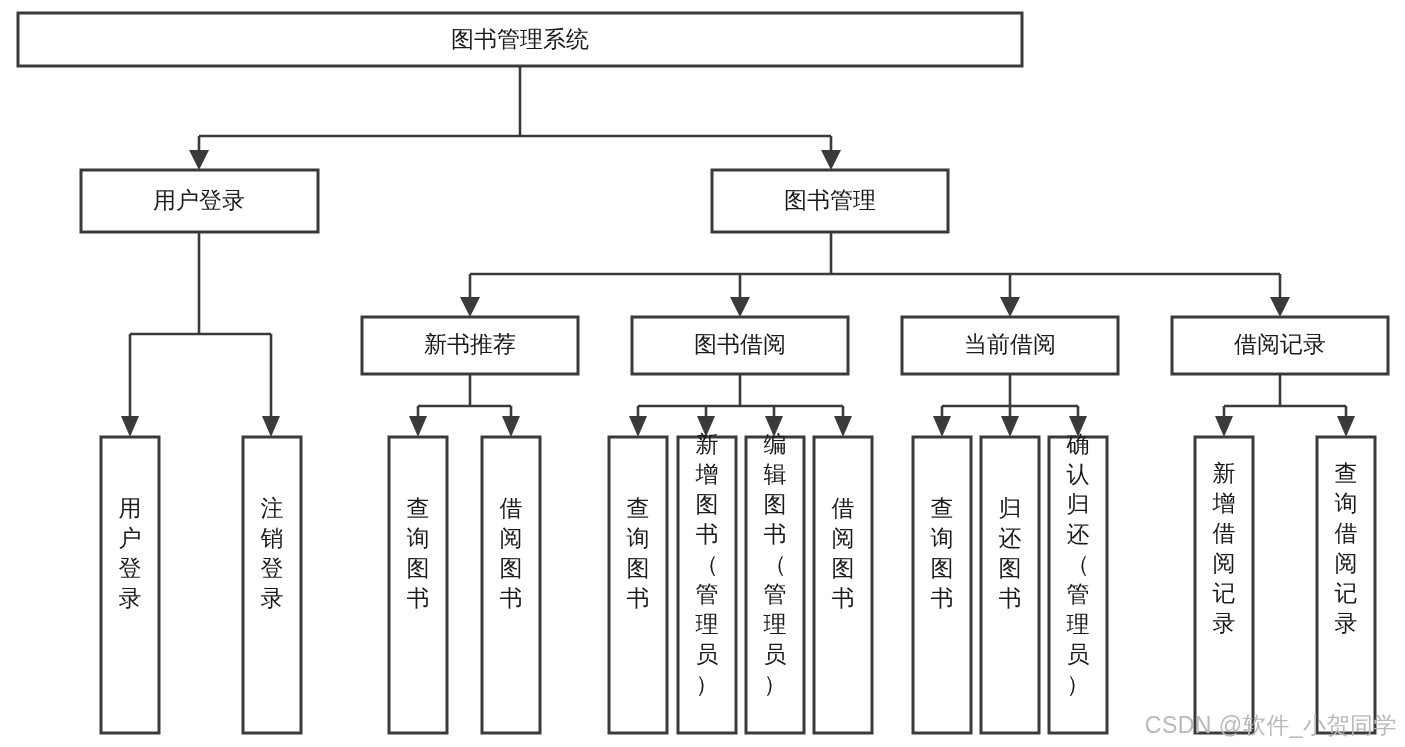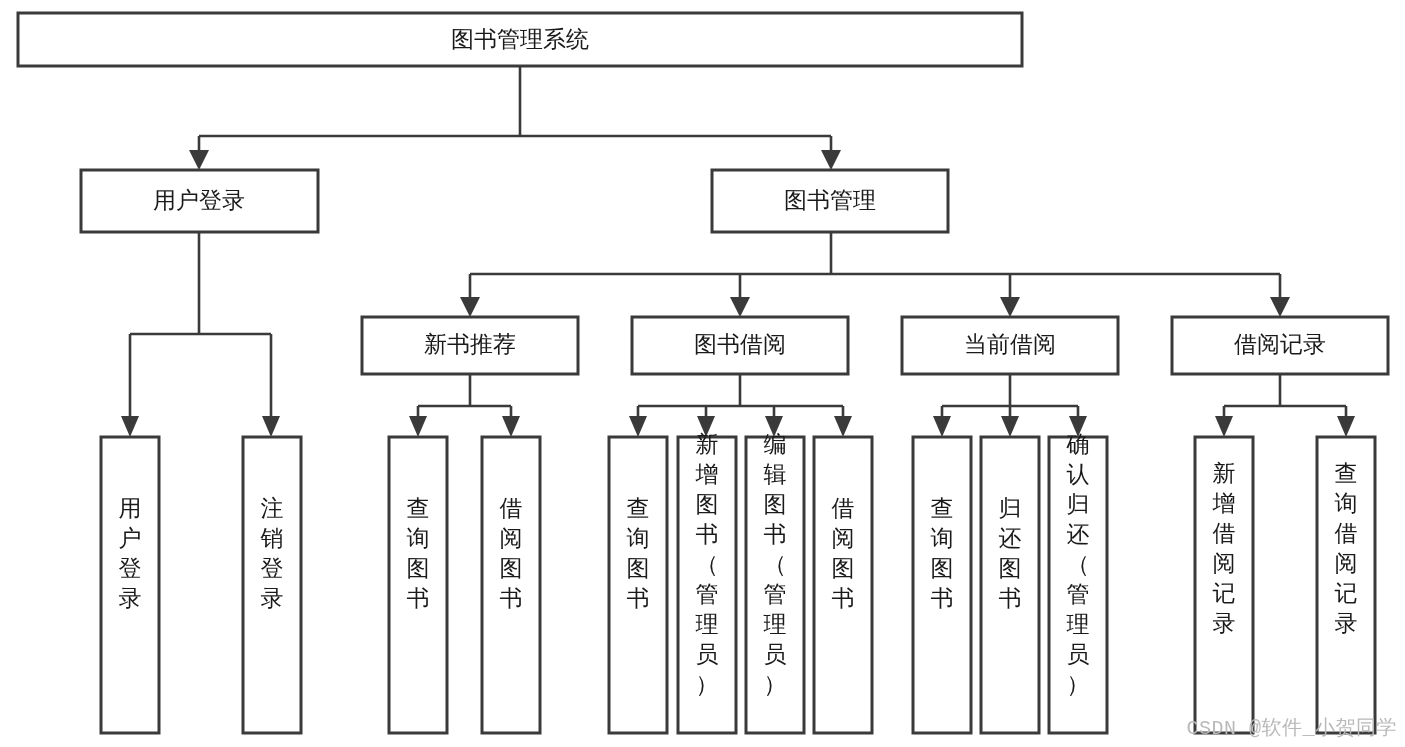--- a/index.html
+++ b/index.html
@@ -52,22 +52,22 @@
   .node-label-v {
     font-family: "Liberation Sans", "DejaVu Sans", sans-serif;
     font-size: 23px;
     fill: #1a1a1a;
     text-anchor: middle;
   }
   .watermark {
     position: absolute;
     right: 8px;
     bottom: 6px;
-    font-family: Liberation Mono, monospace;
-    font-size: 20px;
+    font-family: Liberation Sans, sans-serif;
+    font-size: 23px;
     color: #b9b9b9;
     letter-spacing: 0.5px;
     white-space: nowrap;
     user-select: none;
   }
 </style>
 </head>
 <body>
 
 <div id="diagram-root">

